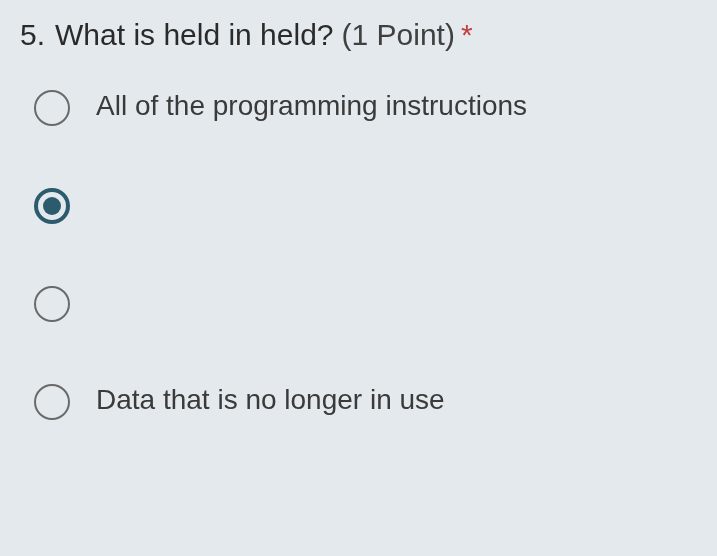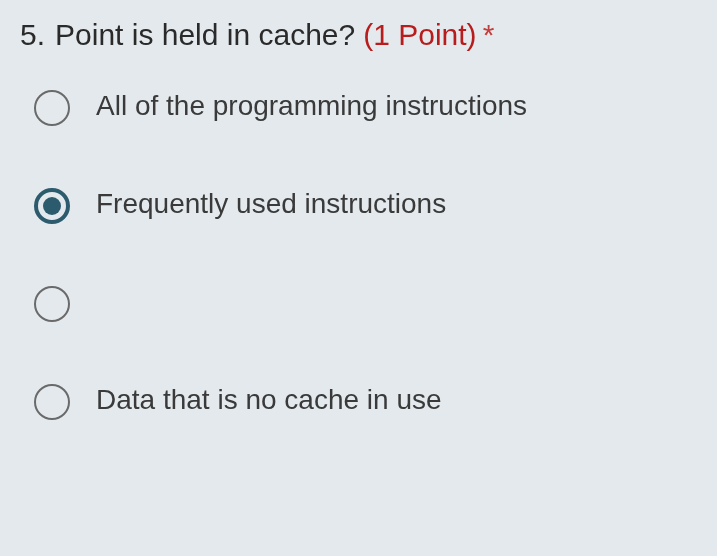--- a/index.html
+++ b/index.html
@@ -25,21 +25,21 @@
       margin-right: 10px;
       font-weight: 400;
     }
     .question-text {
       font-size: 30px;
       color: #2a2a2a;
       font-weight: 400;
     }
     .point-text {
       font-size: 30px;
-      color: #b91c1c;
+      color: #404040;
       margin-left: 8px;
       font-weight: 400;
     }
     .required-asterisk {
       font-size: 30px;
       color: #c43e3e;
       margin-left: 6px;
       font-weight: 400;
     }
     .options-container {
@@ -78,34 +78,33 @@
       font-size: 28px;
       color: #3a3a3a;
       font-weight: 400;
     }
   </style>
 </head>
 <body>
 
 <div class="question-header">
   <span class="question-number">5.</span>
-  <span class="question-text">Point is held in cache?</span>
+  <span class="question-text">What is held in held?</span>
   <span class="point-text">(1 Point)</span>
   <span class="required-asterisk">*</span>
 </div>
 
 <div class="options-container">
   <div class="option-row">
     <div class="radio-circle"></div>
     <span class="option-label">All of the programming instructions</span>
   </div>
   <div class="option-row">
     <div class="radio-circle selected"></div>
-    <span class="option-label">Frequently used instructions</span>
   </div>
   <div class="option-row">
     <div class="radio-circle"></div>
   </div>
   <div class="option-row">
     <div class="radio-circle"></div>
-    <span class="option-label">Data that is no cache in use</span>
+    <span class="option-label">Data that is no longer in use</span>
   </div>
 </div>
 
 </body></html>

